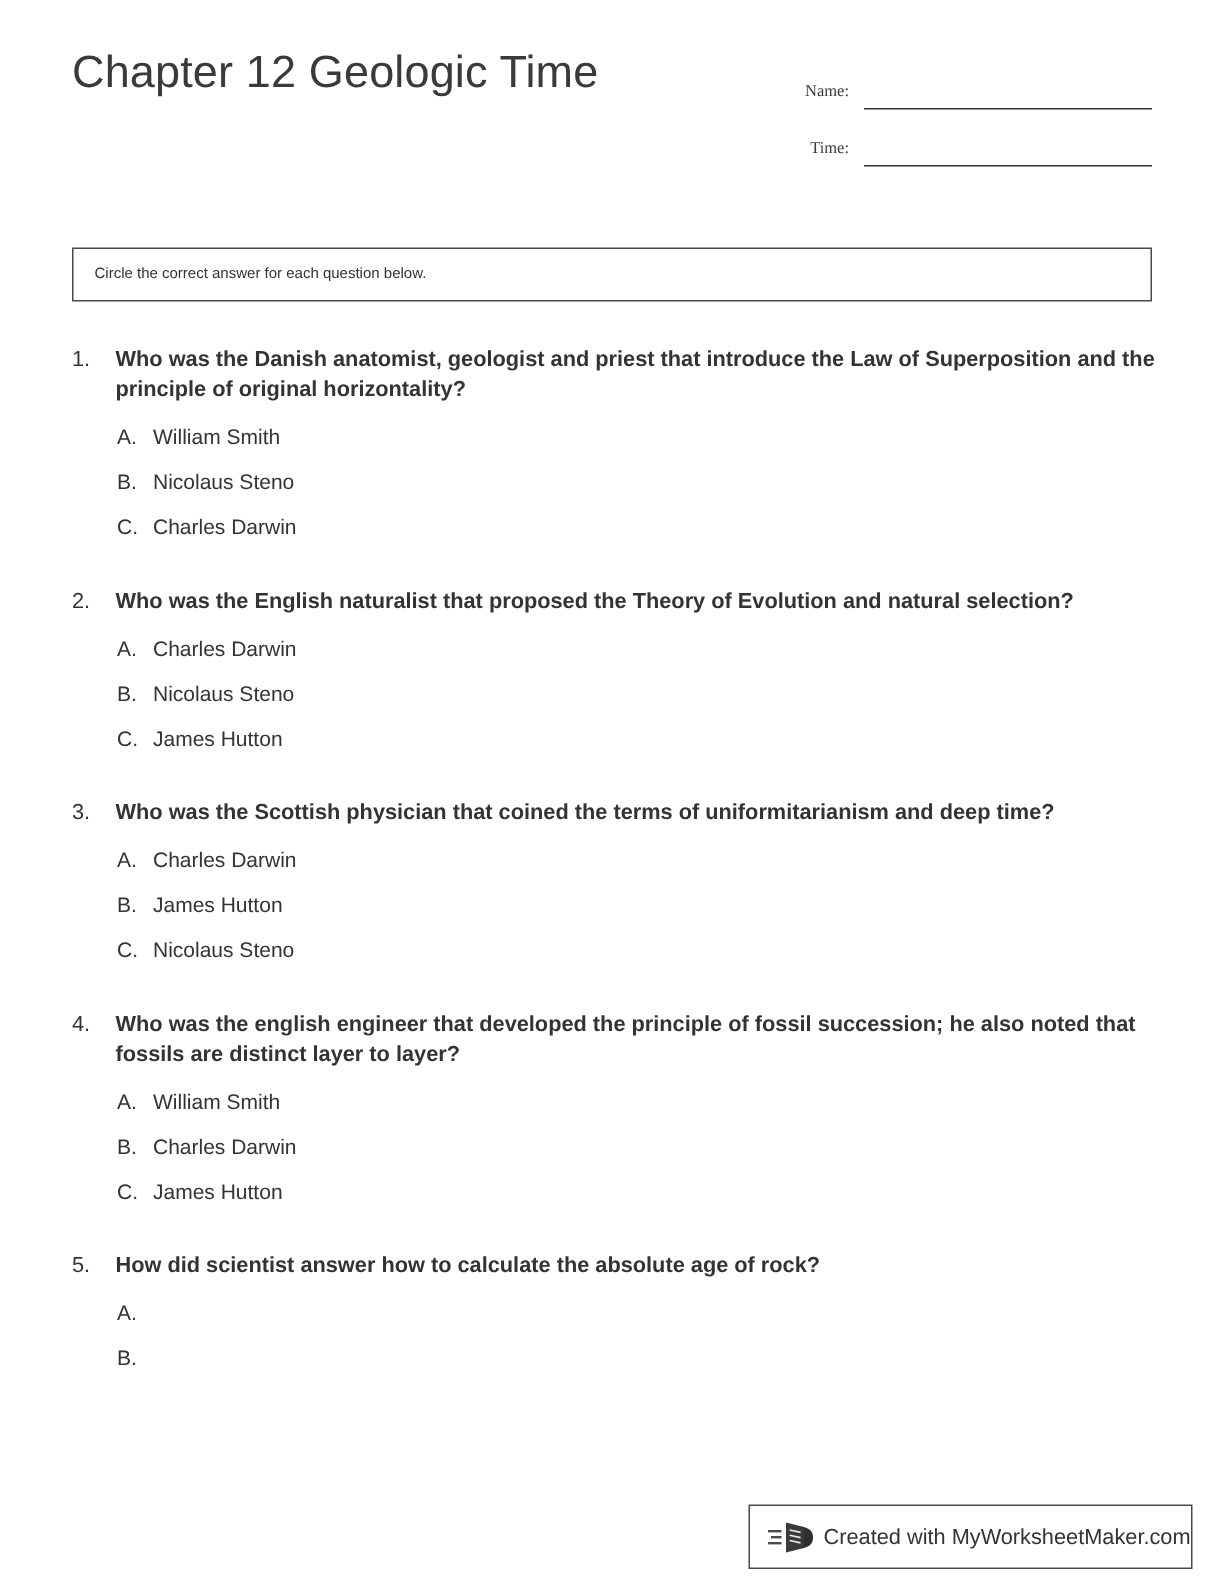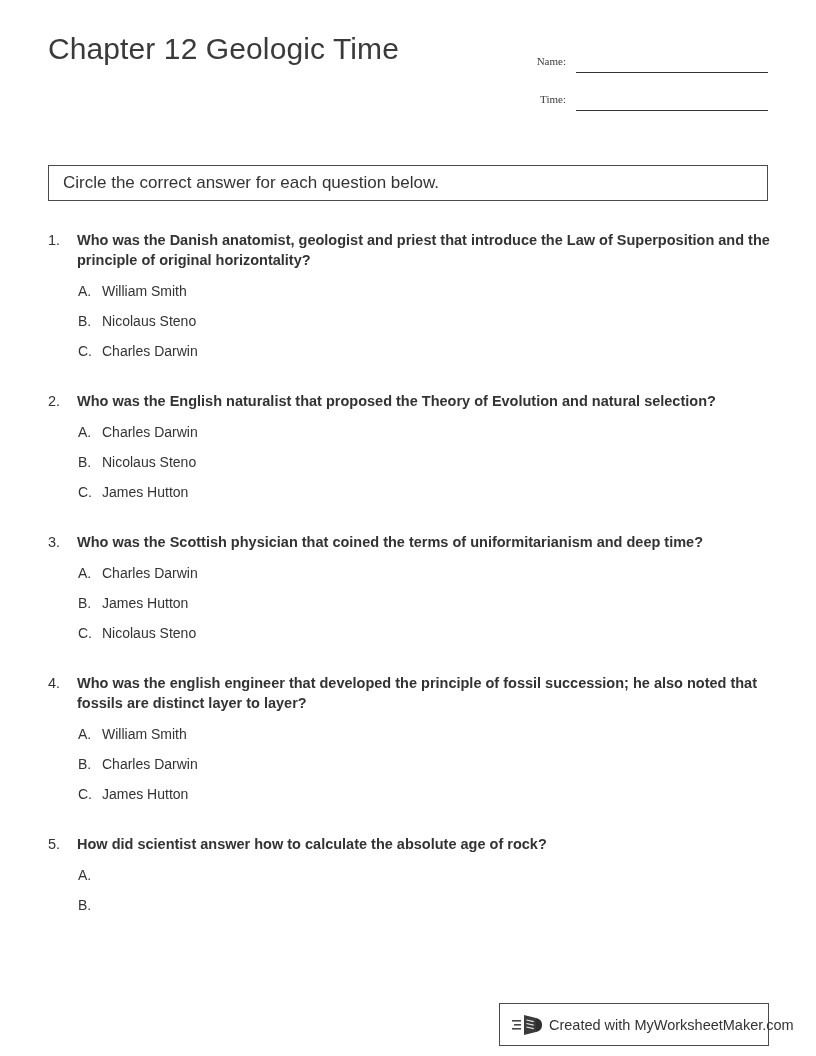--- a/index.html
+++ b/index.html
@@ -78,21 +78,21 @@
     width: 720px;
     height: 36px;
     box-sizing: border-box;
     border: 1.3px solid #4a4a4a;
     background: #ffffff;
     display: flex;
     align-items: center;
   }
   .instruction-text {
     padding-left: 14px;
-    font-size: 17px;
+    font-size: 10px;
     line-height: 18px;
     color: #333333;
   }
 
   
   .questions {
     position: absolute;
     left: 48px;
     top: 230px;
     width: 722px;
@@ -145,21 +145,21 @@
   .question-block.qb-1 { margin-bottom: 20px; }
   .question-block.qb-2 { margin-bottom: 20px; }
   .question-block.qb-3 { margin-bottom: 20px; }
   .question-block.qb-4 { margin-bottom: 20px; }
 
   
   .footer-badge {
     position: absolute;
     left: 499px;
     top: 1003px;
-    width: 270px;
+    width: 296px;
     height: 43px;
     box-sizing: border-box;
     border: 1.3px solid #4a4a4a;
     background: #ffffff;
     display: flex;
     align-items: center;
   }
   .badge-logo {
     width: 34px;
     height: 26px;

